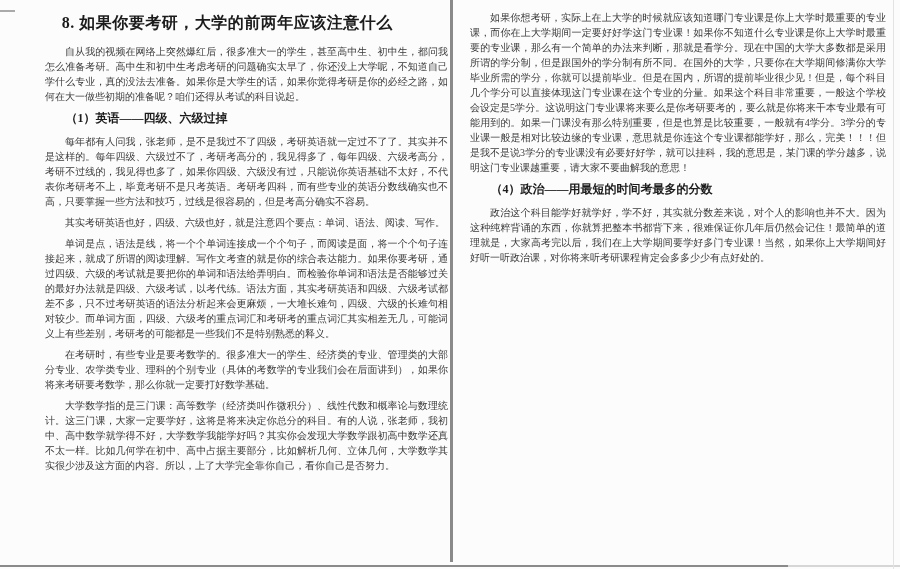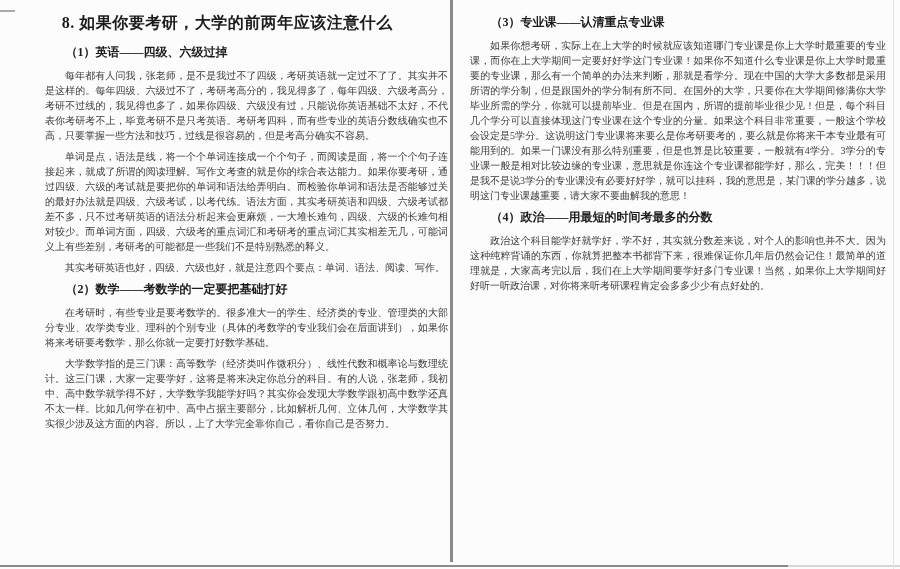--- a/index.html
+++ b/index.html
@@ -43,36 +43,35 @@
 <body>
 
 <div class="doc">
 
   <div class="edge top-left-edge"></div>
 
   <div class="col left">
     <h1 class="title">8. 如果你要考研，大学的前两年应该注意什么</h1>
     <div class="blocks">
 
+    <p class="block para">自从我的视频在网络上突然爆红后，很多准大一的学生，甚至高中生、初中生，都问我怎么准备考研。高中生和初中生考虑考研的问题确实太早了，你还没上大学呢，不知道自己学什么专业，真的没法去准备。如果你是大学生的话，如果你觉得考研是你的必经之路，如何在大一做些初期的准备呢？咱们还得从考试的科目说起。</p>
         <p class="block heading">（1）英语——四级、六级过掉</p>
         <p class="block para">每年都有人问我，张老师，是不是我过不了四级，考研英语就一定过不了了。其实并不是这样的。每年四级、六级过不了，考研考高分的，我见得多了，每年四级、六级考高分，考研不过线的，我见得也多了，如果你四级、六级没有过，只能说你英语基础不太好，不代表你考研考不上，毕竟考研不是只考英语。考研考四科，而有些专业的英语分数线确实也不高，只要掌握一些方法和技巧，过线是很容易的，但是考高分确实不容易。</p>
+        <p class="block para">其实考研英语也好，四级、六级也好，就是注意四个要点：单词、语法、阅读、写作。</p>
         <p class="block para">单词是点，语法是线，将一个个单词连接成一个个句子，而阅读是面，将一个个句子连接起来，就成了所谓的阅读理解。写作文考查的就是你的综合表达能力。如果你要考研，通过四级、六级的考试就是要把你的单词和语法给弄明白。而检验你单词和语法是否能够过关的最好办法就是四级、六级考试，以考代练。语法方面，其实考研英语和四级、六级考试都差不多，只不过考研英语的语法分析起来会更麻烦，一大堆长难句，四级、六级的长难句相对较少。而单词方面，四级、六级考的重点词汇和考研考的重点词汇其实相差无几，可能词义上有些差别，考研考的可能都是一些我们不是特别熟悉的释义。</p>
-        <p class="block para">其实考研英语也好，四级、六级也好，就是注意四个要点：单词、语法、阅读、写作。</p>
-        <p class="block heading">（2）数学——考数学的一定要把基础打好</p>
         <p class="block para">在考研时，有些专业是要考数学的。很多准大一的学生、经济类的专业、管理类的大部分专业、农学类专业、理科的个别专业（具体的考数学的专业我们会在后面讲到），如果你将来考研要考数学，那么你就一定要打好数学基础。</p>
         <p class="block para">大学数学指的是三门课：高等数学（经济类叫作微积分）、线性代数和概率论与数理统计。这三门课，大家一定要学好，这将是将来决定你总分的科目。有的人说，张老师，我初中、高中数学就学得不好，大学数学我能学好吗？其实你会发现大学数学跟初高中数学还真不太一样。比如几何学在初中、高中占据主要部分，比如解析几何、立体几何，大学数学其实很少涉及这方面的内容。所以，上了大学完全靠你自己，看你自己是否努力。</p>
       </div>
   </div>
 
   <div class="divider"></div>
 
   <div class="col right">
     <div class="blocks">
 
-    <p class="block heading">（3）专业课——认清重点专业课</p>
         <p class="block para">如果你想考研，实际上在上大学的时候就应该知道哪门专业课是你上大学时最重要的专业课，而你在上大学期间一定要好好学这门专业课！如果你不知道什么专业课是你上大学时最重要的专业课，那么有一个简单的办法来判断，那就是看学分。现在中国的大学大多数都是采用所谓的学分制，但是跟国外的学分制有所不同。在国外的大学，只要你在大学期间修满你大学毕业所需的学分，你就可以提前毕业。但是在国内，所谓的提前毕业很少见！但是，每个科目几个学分可以直接体现这门专业课在这个专业的分量。如果这个科目非常重要，一般这个学校会设定是5学分。这说明这门专业课将来要么是你考研要考的，要么就是你将来干本专业最有可能用到的。如果一门课没有那么特别重要，但是也算是比较重要，一般就有4学分。3学分的专业课一般是相对比较边缘的专业课，意思就是你连这个专业课都能学好，那么，完美！！！但是我不是说3学分的专业课没有必要好好学，就可以挂科，我的意思是，某门课的学分越多，说明这门专业课越重要，请大家不要曲解我的意思！</p>
         <p class="block heading">（4）政治——用最短的时间考最多的分数</p>
         <p class="block para">政治这个科目能学好就学好，学不好，其实就分数差来说，对个人的影响也并不大。因为这种纯粹背诵的东西，你就算把整本书都背下来，很难保证你几年后仍然会记住！最简单的道理就是，大家高考完以后，我们在上大学期间要学好多门专业课！当然，如果你上大学期间好好听一听政治课，对你将来听考研课程肯定会多多少少有点好处的。</p>
       </div>
   </div>
 
   <div class="edge bottom-edge"></div>
   <div class="edge bottom-edge-light"></div>
   <div class="edge right-edge"></div>
 

